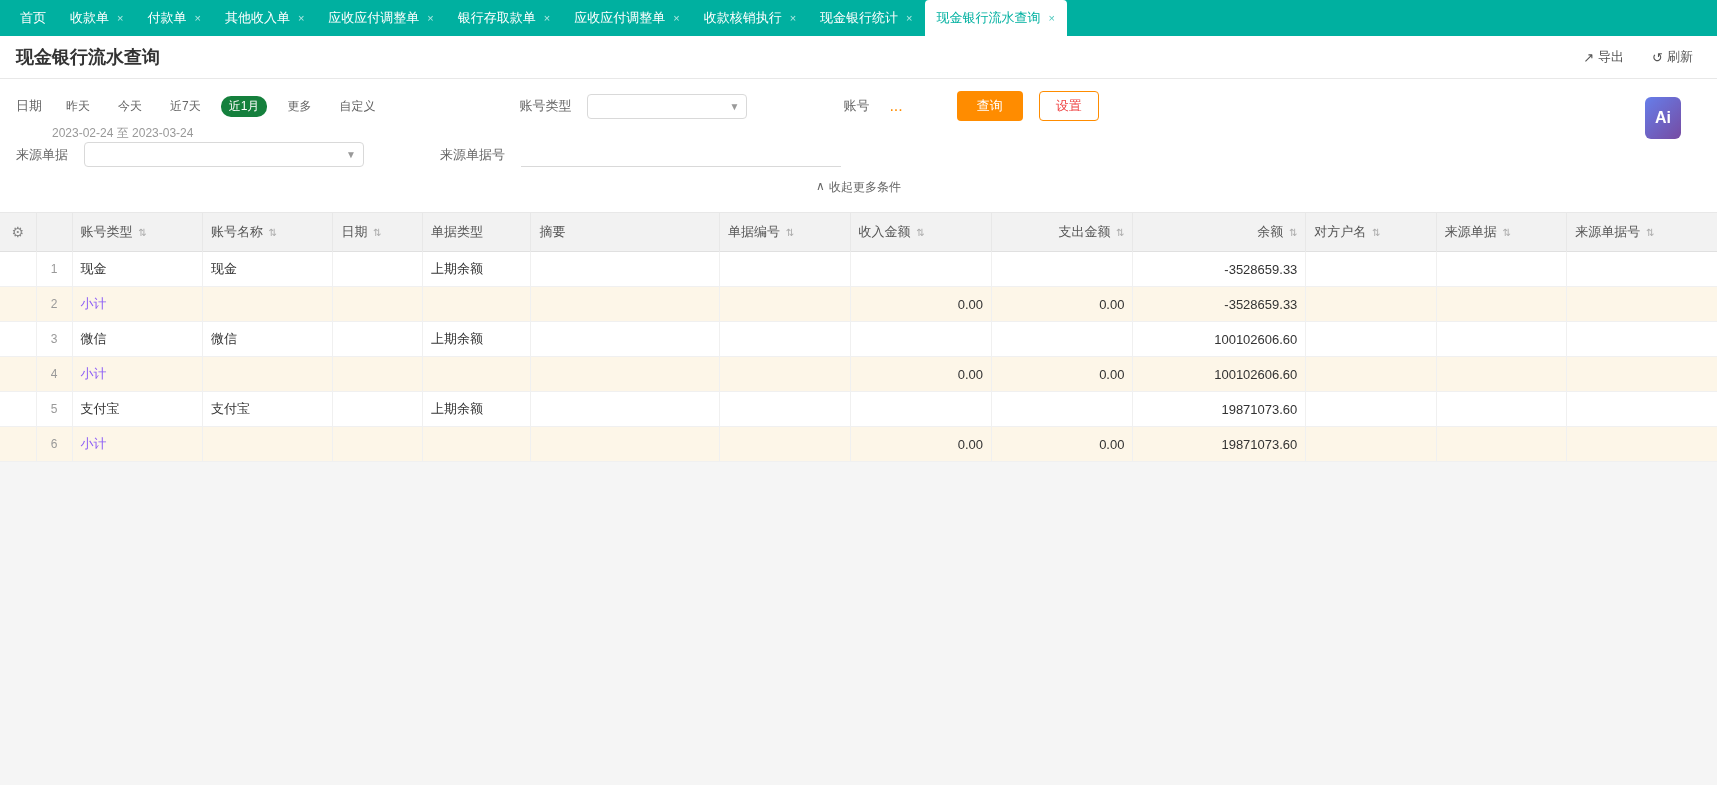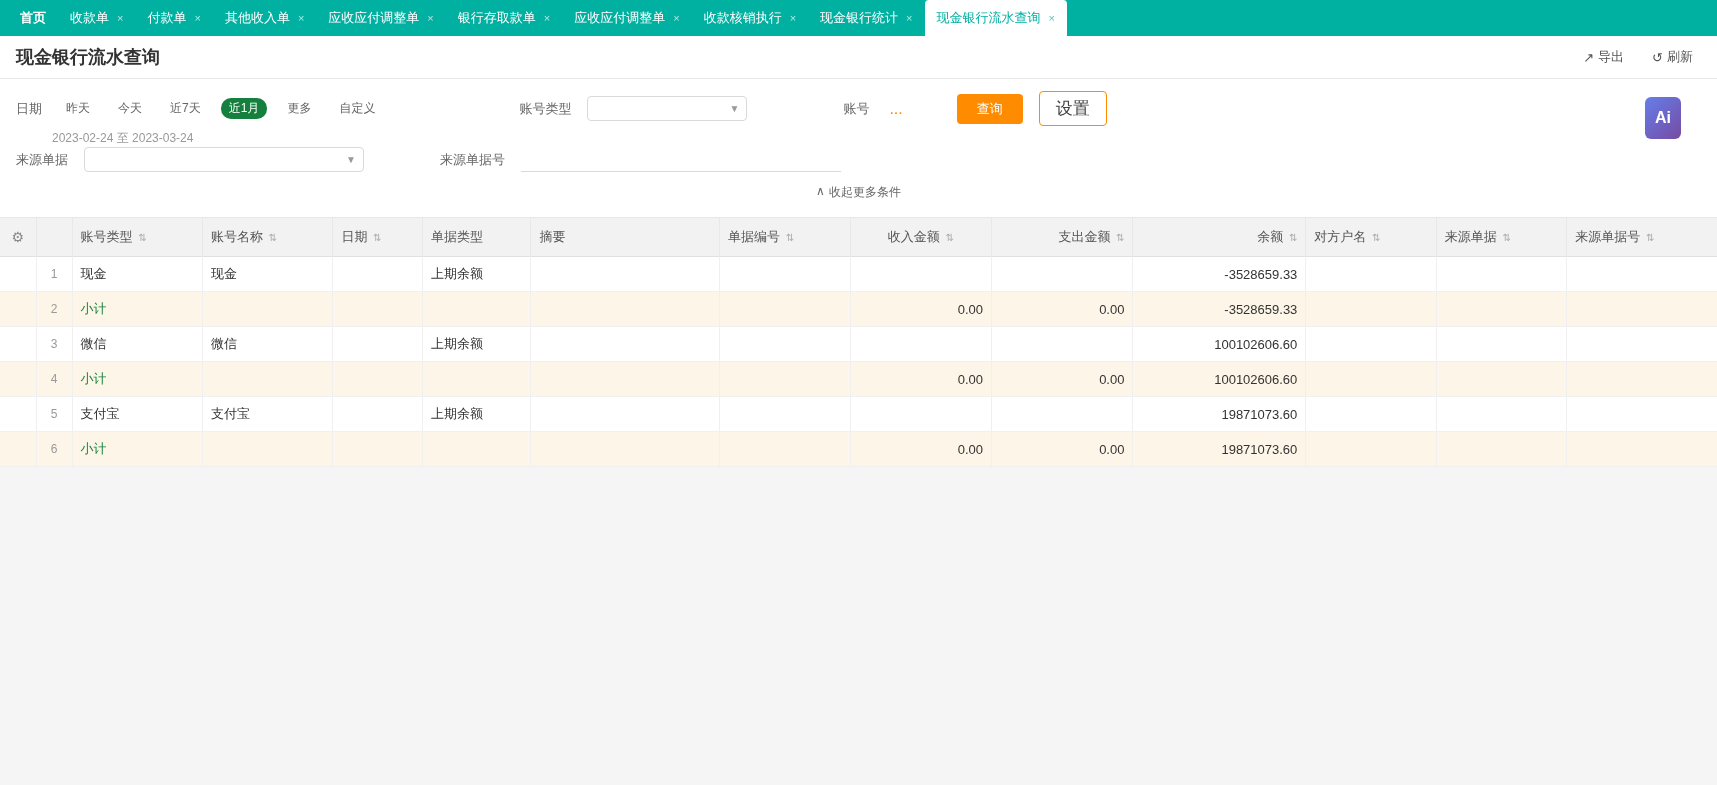--- a/index.html
+++ b/index.html
@@ -18,21 +18,21 @@
       display: flex;
       align-items: center;
       padding: 0 12px;
       height: 36px;
       color: #fff;
       font-size: 13px;
       cursor: pointer;
       white-space: nowrap;
       gap: 4px;
     }
-    .nav-item.home { font-weight: bold; }
+    .nav-item.home { font-weight: normal; }
     .nav-item.active {
       background: #fff;
       color: #00b0a0;
       border-radius: 4px 4px 0 0;
     }
     .nav-close {
       font-size: 11px;
       margin-left: 4px;
       opacity: 0.7;
     }
@@ -151,25 +151,25 @@
       border: none;
       border-radius: 4px;
       padding: 6px 20px;
       font-size: 13px;
       cursor: pointer;
       white-space: nowrap;
       margin-left: 34px;
     }
     .btn-settings {
       background: #fff;
-      color: #404040;
+      color: #ef4444;
       border: 1px solid #ff8c00;
       border-radius: 4px;
       padding: 5px 16px;
-      font-size: 17px;
+      font-size: 13px;
       cursor: pointer;
       white-space: nowrap;
     }
     .collapse-bar {
       display: flex;
       justify-content: center;
       padding: 4px 0;
       cursor: pointer;
       color: #666;
       font-size: 12px;
@@ -206,21 +206,21 @@
     tbody tr { border-bottom: 1px solid #f0f0f0; }
     tbody tr.subtotal { background: #fdf6e8; }
     tbody td {
       padding: 8px 8px;
       color: #333;
       border-right: 1px solid #f0f0f0;
       white-space: nowrap;
     }
     tbody td:last-child { border-right: none; }
     .td-num { text-align: right; }
-    .td-orange { color: #15803d; }
+    .td-orange { color: #8b5cf6; }
     .td-center { text-align: center; }
     .row-index { color: #999; font-size: 12px; }
 
     .gear-icon { font-size: 14px; color: #888; cursor: pointer; }
 
     
     .ai-badge {
       position: fixed;
       top: 97px;
       right: 36px;
@@ -368,21 +368,21 @@
         <th>
           <span>单据类型</span>
         </th>
         <th style="min-width:120px;">
           <span>摘要</span>
         </th>
         <th>
           <span>单据编号</span>
           <span class="sort-icon">⇅</span>
         </th>
-        <th style="text-align:center;min-width:90px;">
+        <th style="text-align:left;min-width:90px;">
           <span>收入金额</span>
           <span class="sort-icon">⇅</span>
         </th>
         <th style="text-align:right;min-width:90px;">
           <span>支出金额</span>
           <span class="sort-icon">⇅</span>
         </th>
         <th style="text-align:right;min-width:110px;">
           <span>余额</span>
           <span class="sort-icon">⇅</span>

